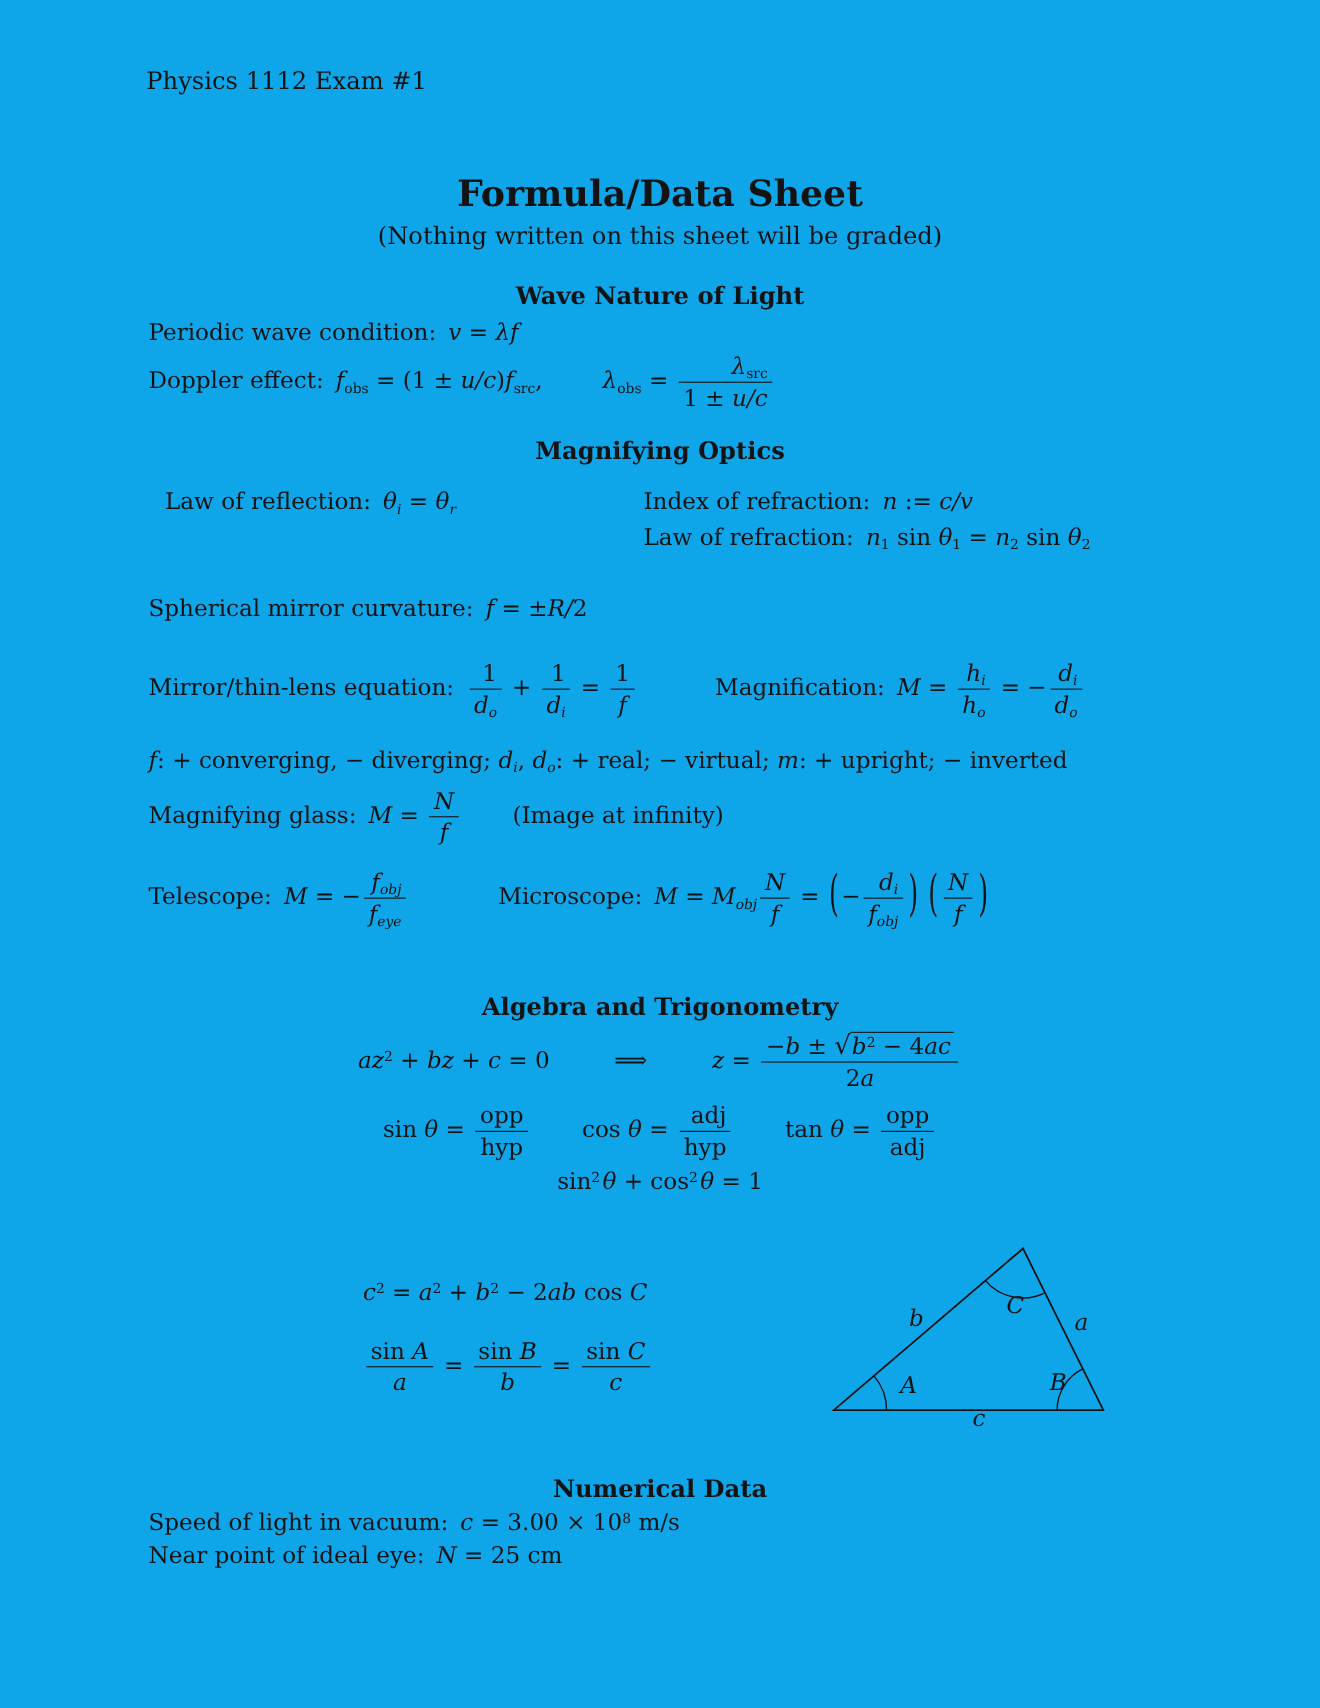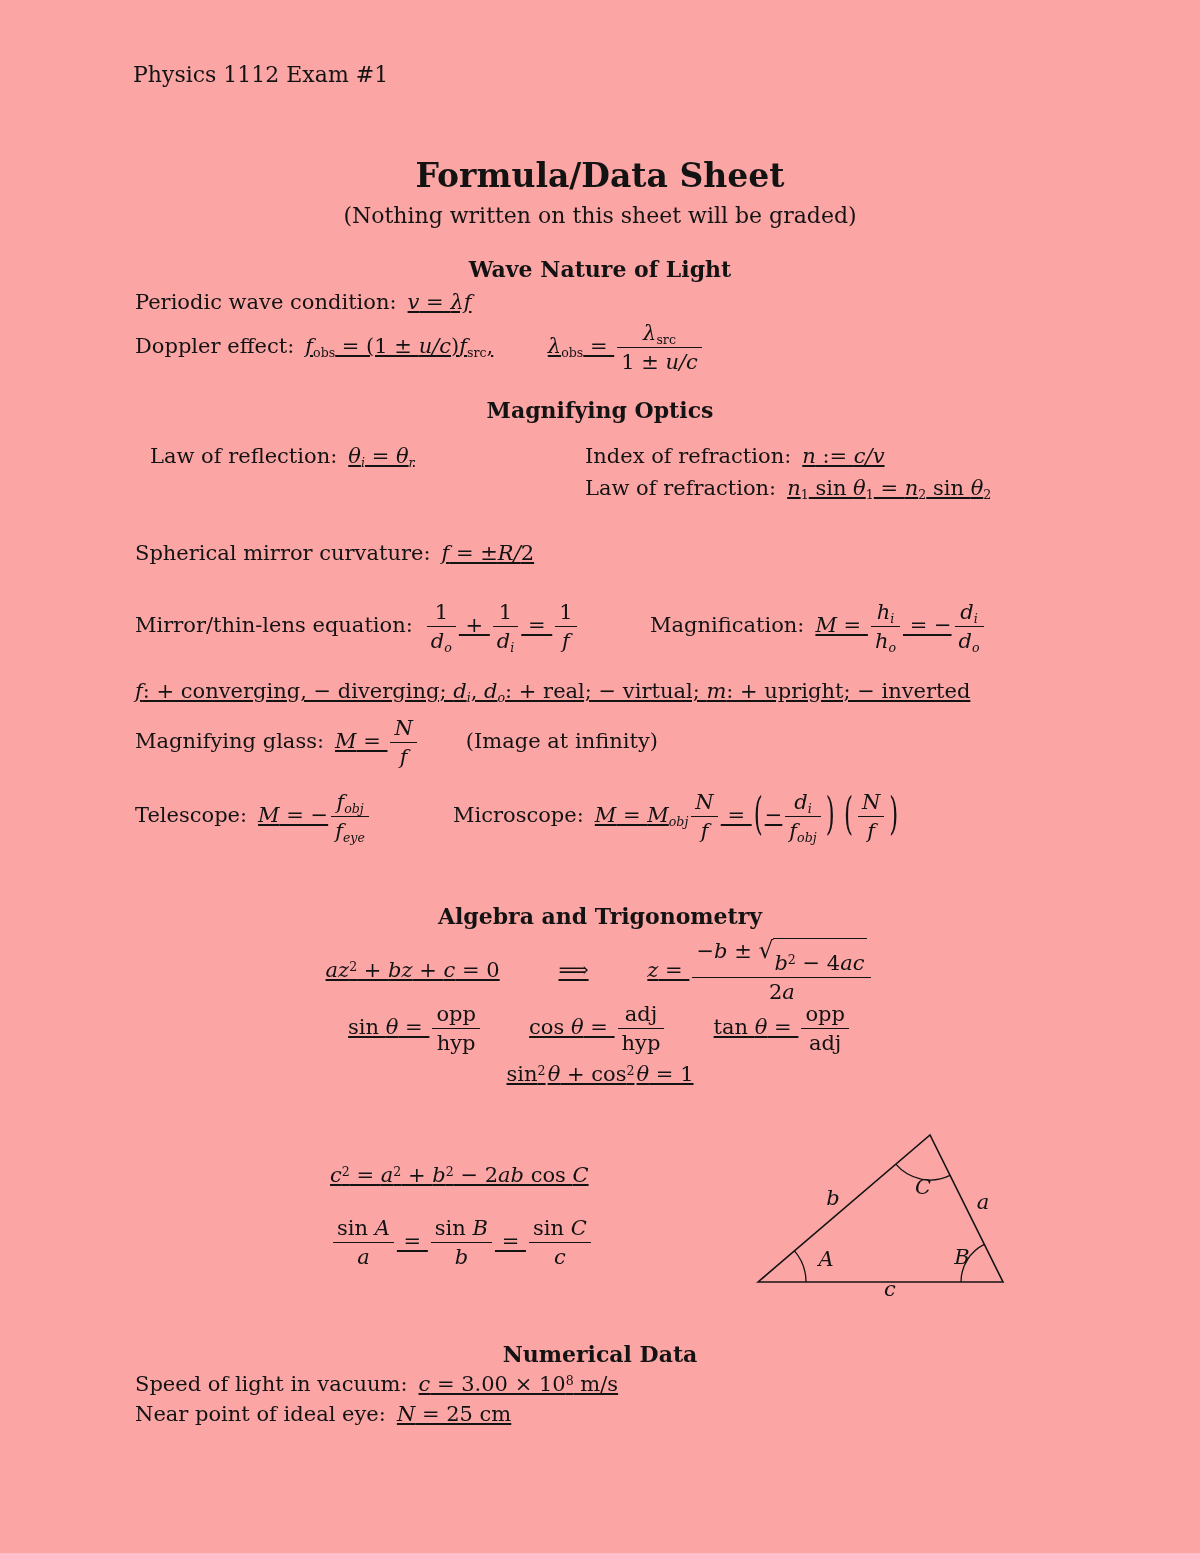--- a/index.html
+++ b/index.html
@@ -1,45 +1,45 @@
 <!DOCTYPE html>
 <html><head>
 <meta charset="utf-8">
 <style>
   html,body{margin:0;padding:0;background:#e8e8e8;}
   .page{
     position:relative;
     width:1200px;height:1553px;
     margin:0 auto;
-    background:#fca5a5;
+    background:#0ea5e9;
     color:#131313;
     font-family:"DejaVu Serif","DejaVu Sans",serif;
     font-size:21px;
     overflow:hidden;
   }
   .abs{position:absolute;white-space:nowrap;}
   .center{left:0;right:0;text-align:center;}
   .hdr{font-size:22px;}
   .title{font-size:33px;font-weight:bold;}
   .subtitle{font-size:22px;}
   .sec-h{font-weight:bold;font-size:22px;}
   .lbl{margin-right:11px;}
   .note{margin-left:46px;}
-  .math{white-space:nowrap;text-decoration:underline;}
+  .math{white-space:nowrap;}
   .mi{font-style:italic;}
   .mr{font-style:normal;}
   .frac{display:inline-block;vertical-align:middle;text-align:center;margin:0 3px;line-height:1.15;}
-  .frac .num{display:block;border-bottom:1.4px solid #131313;padding:0 4px 2px;}
+  .frac .num{display:block;border-bottom:1.4px solid #131313;padding:0 4px 2px;text-align:right;}
   .frac .den{display:block;padding:2px 4px 0;}
   sub{font-size:0.60em;font-style:normal;vertical-align:-0.32em;line-height:0;}
   sub.it{font-style:italic;}
   sup{font-size:0.60em;vertical-align:0.5em;line-height:0;}
   .sqrt{display:inline-flex;align-items:flex-start;vertical-align:baseline;}
   .surd{font-size:1.12em;line-height:1.05;}
-  .radicand{border-top:1.4px solid #131313;padding:12px 3px 0 1px;}
+  .radicand{border-top:1.4px solid #131313;padding:0 3px 0 1px;}
   .bigp{display:inline-block;transform:scaleY(1.95);transform-origin:50% 54%;font-size:1.1em;font-weight:300;margin:0 2px;}
   .rcol .rline{height:32px;white-space:nowrap;}
   .tri{position:absolute;left:740px;top:1112px;}
   .tri text{font-family:"DejaVu Serif",serif;font-style:italic;font-size:21px;fill:#131313;}
 </style>
 </head>
 <body>
 
 <div class="page">
 

